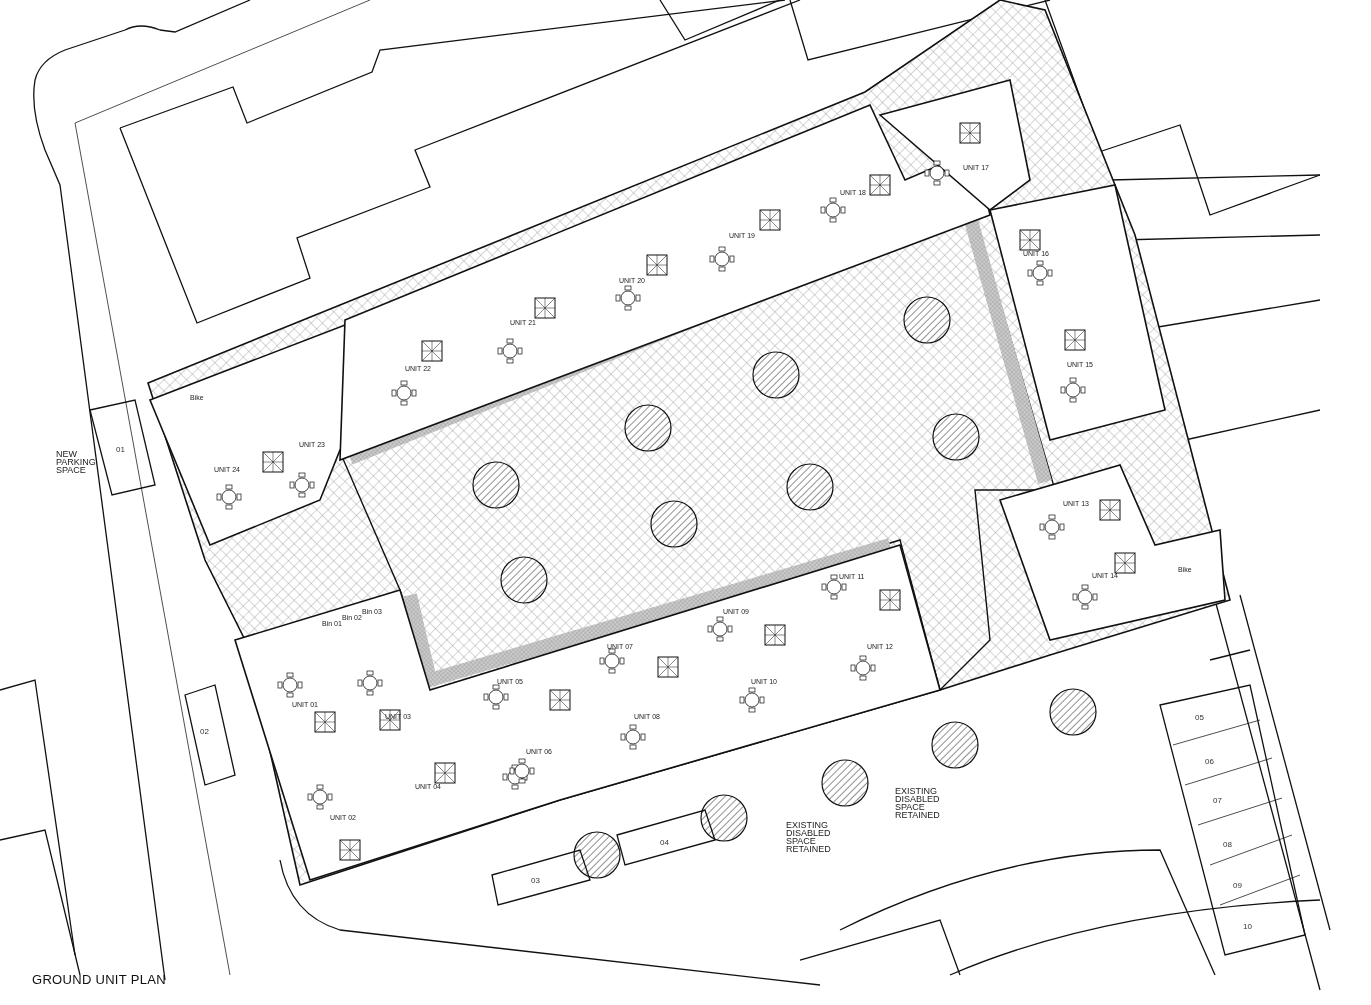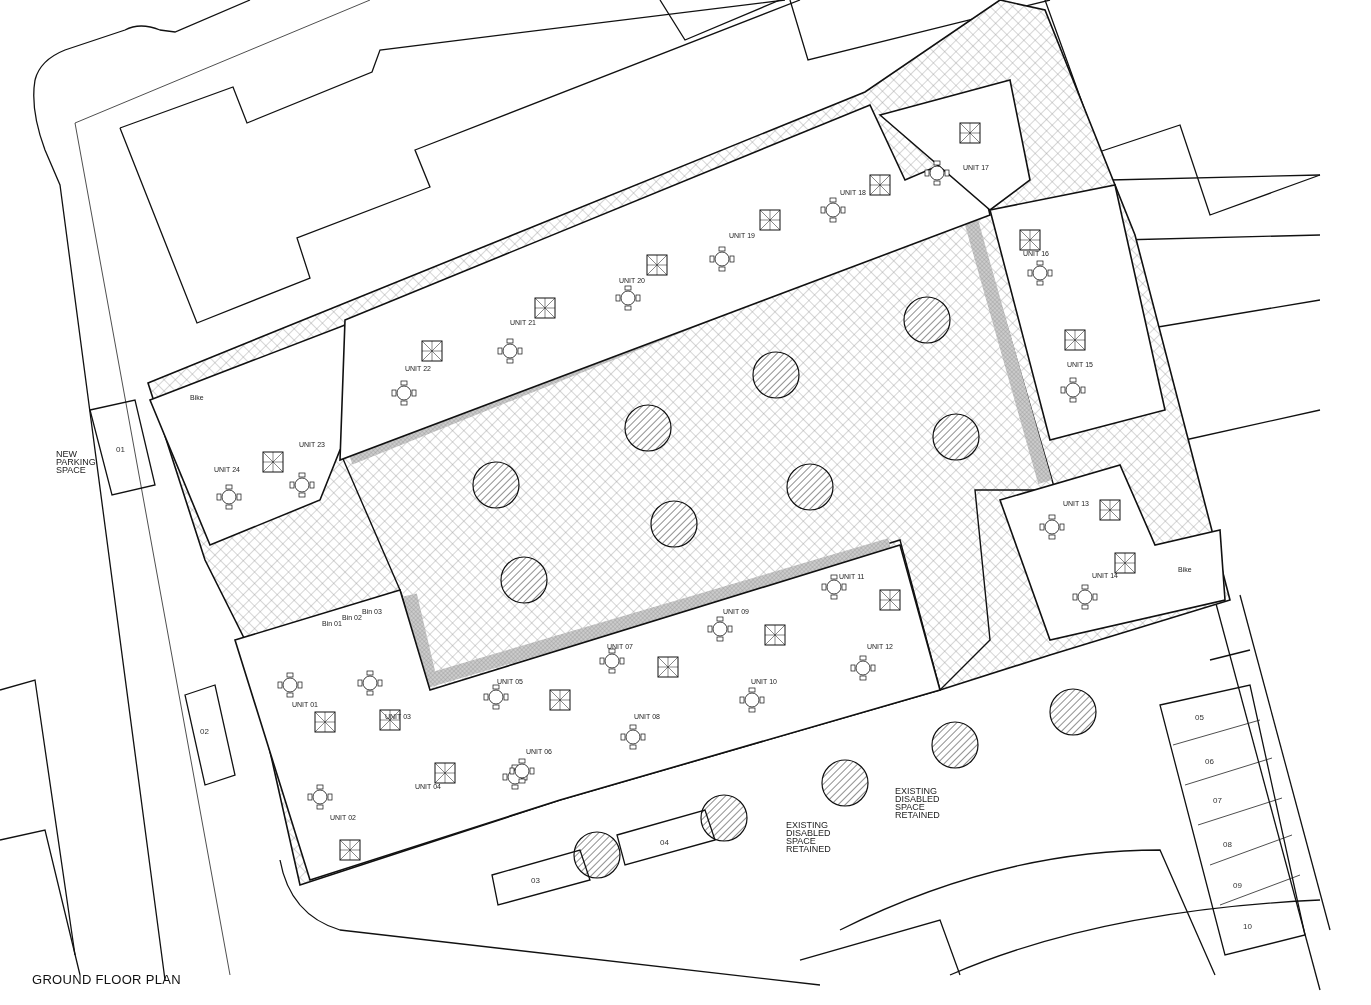--- a/index.html
+++ b/index.html
@@ -226,13 +226,13 @@
     <text class="lbl" x="840" y="195">UNIT 18</text>
     <text class="lbl" x="729" y="238">UNIT 19</text>
     <text class="lbl" x="619" y="283">UNIT 20</text>
     <text class="lbl" x="510" y="325">UNIT 21</text>
     <text class="lbl" x="405" y="371">UNIT 22</text>
     <text class="lbl" x="299" y="447">UNIT 23</text>
     <text class="lbl" x="214" y="472">UNIT 24</text>
   </g>
 </svg>
 
-<div class="title">GROUND FLOOR PLAN</div>
+<div class="title">GROUND UNIT PLAN</div>
 
 </body></html>

